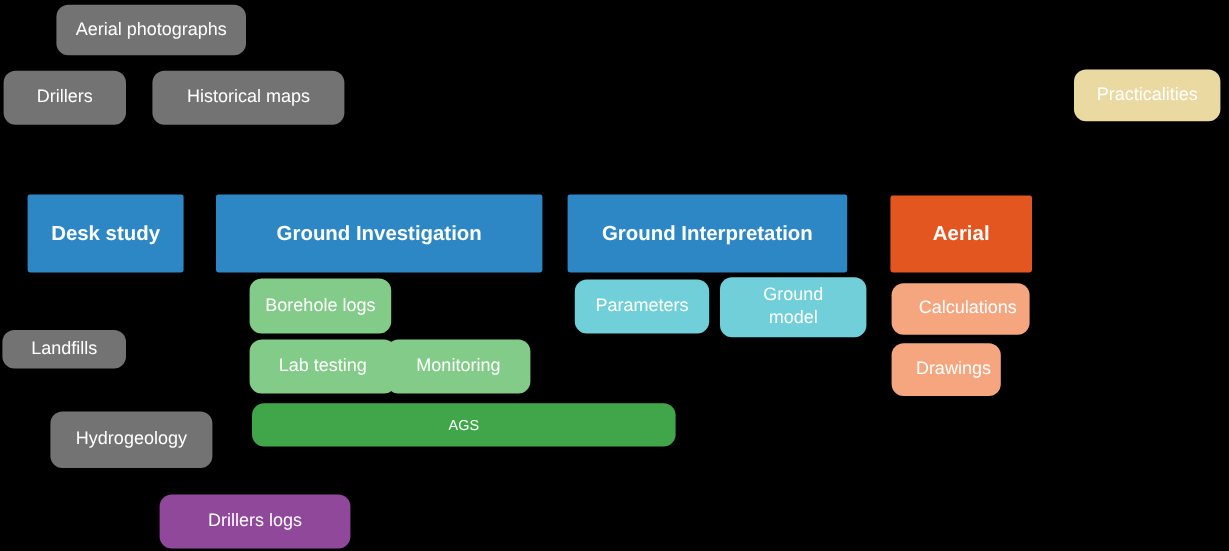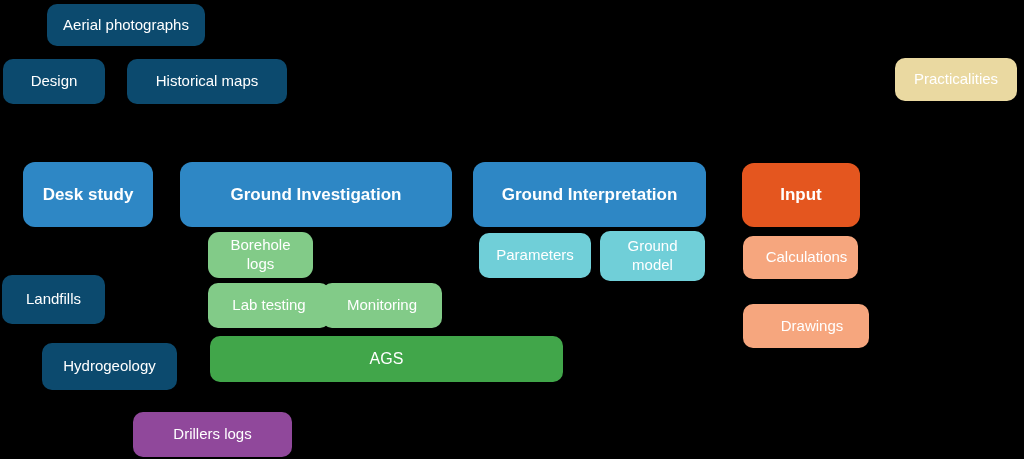--- a/index.html
+++ b/index.html
@@ -17,58 +17,58 @@
     align-items: center;
     justify-content: center;
     text-align: center;
     color: #ffffff;
     border-radius: 10px;
     font-size: 15px;
     line-height: 1.25;
     padding: 2px 8px;
     box-sizing: border-box;
   }
-  .stage-box { font-weight: bold; font-size: 17px; border-radius: 12px; }
-  .c-gray      { background: #0c4a6e; }
+  .stage-box { font-weight: bold; font-size: 17px; border-radius: 2px; }
+  .c-gray      { background: #737373; }
   .c-pink      { background: #DF2D89; }
   .c-tan       { background: #EAD9A1; }
   .c-blue      { background: #2E87C5; }
   .c-orange    { background: #E4561F; }
   .c-yellow    { background: #FCBB10; }
   .c-ltgreen   { background: #82CB88; }
   .c-dkgreen   { background: #41A64A; }
   .c-teal      { background: #70CFD8; }
   .c-salmon    { background: #F6A67E; padding-left: 20px; }
   .c-purple    { background: #90489B; }
 </style>
 </head>
 <body>
 
 <div id="stage">
 
   <div class="box c-gray" style="left:47px; top:4px; width:158px; height:42px;">Aerial photographs</div>
-  <div class="box c-gray" style="left:3px; top:59px; width:102px; height:45px;">Design</div>
+  <div class="box c-gray" style="left:3px; top:59px; width:102px; height:45px;">Drillers</div>
   <div class="box c-gray" style="left:127px; top:59px; width:160px; height:45px;">Historical maps</div>
 
   <div class="box c-tan" style="left:895px; top:58px; width:122px; height:43px;">Practicalities</div>
 
   <div class="box c-blue stage-box" style="left:23px; top:162px; width:130px; height:65px;">Desk study</div>
   <div class="box c-blue stage-box" style="left:180px; top:162px; width:272px; height:65px;">Ground Investigation</div>
   <div class="box c-blue stage-box" style="left:473px; top:162px; width:233px; height:65px;">Ground Interpretation</div>
-  <div class="box c-orange stage-box" style="left:742px; top:163px; width:118px; height:64px;">Input</div>
+  <div class="box c-orange stage-box" style="left:742px; top:163px; width:118px; height:64px;">Aerial</div>
 
-  <div class="box c-ltgreen" style="left:208px; top:232px; width:105px; height:46px;border-radius:11px;">Borehole logs</div>
+  <div class="box c-ltgreen" style="left:208px; top:232px; width:118px; height:46px;">Borehole logs</div>
   <div class="box c-ltgreen" style="left:208px; top:283px; width:122px; height:45px;">Lab testing</div>
   <div class="box c-ltgreen" style="left:322px; top:283px; width:120px; height:45px;">Monitoring</div>
-  <div class="box c-dkgreen" style="left:210px; top:336px; width:353px; height:46px; font-size:16px;">AGS</div>
+  <div class="box c-dkgreen" style="left:210px; top:336px; width:353px; height:36px; font-size:12px;">AGS</div>
 
   <div class="box c-teal" style="left:479px; top:233px; width:112px; height:45px;">Parameters</div>
-  <div class="box c-teal" style="left:600px; top:231px; width:105px; height:50px; padding:2px 24px;">Ground model</div>
+  <div class="box c-teal" style="left:600px; top:231px; width:122px; height:50px; padding:2px 24px;">Ground model</div>
 
   <div class="box c-salmon" style="left:743px; top:236px; width:115px; height:43px;">Calculations</div>
-  <div class="box c-salmon" style="left:743px; top:304px; width:126px; height:44px;">Drawings</div>
+  <div class="box c-salmon" style="left:743px; top:286px; width:91px; height:44px;">Drawings</div>
 
-  <div class="box c-gray" style="left:2px; top:275px; width:103px; height:49px;">Landfills</div>
+  <div class="box c-gray" style="left:2px; top:275px; width:103px; height:32px;">Landfills</div>
   <div class="box c-gray" style="left:42px; top:343px; width:135px; height:47px;">Hydrogeology</div>
 
   <div class="box c-purple" style="left:133px; top:412px; width:159px; height:45px;">Drillers logs</div>
 
 </div>
 
 </body></html>

